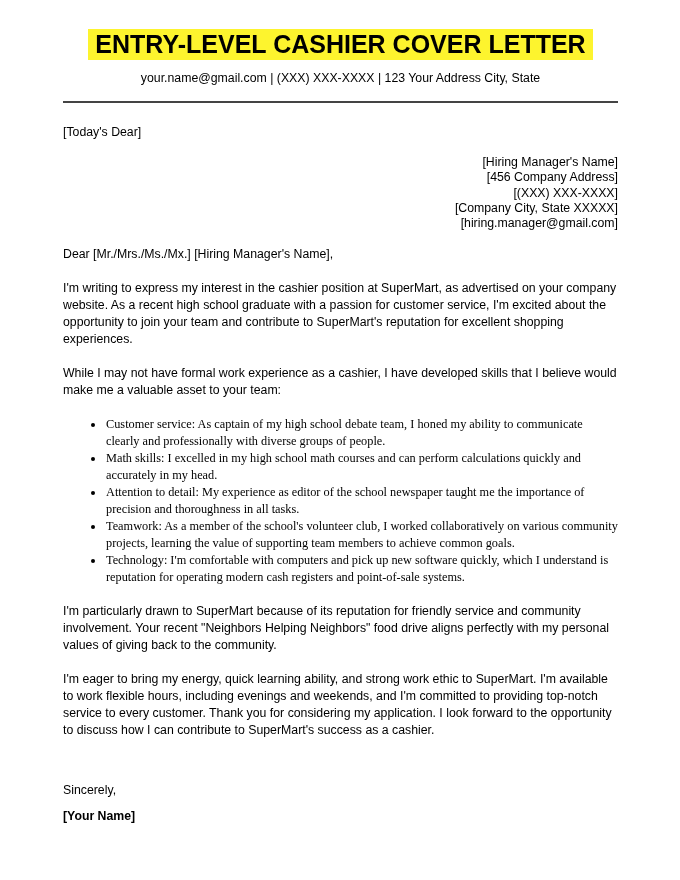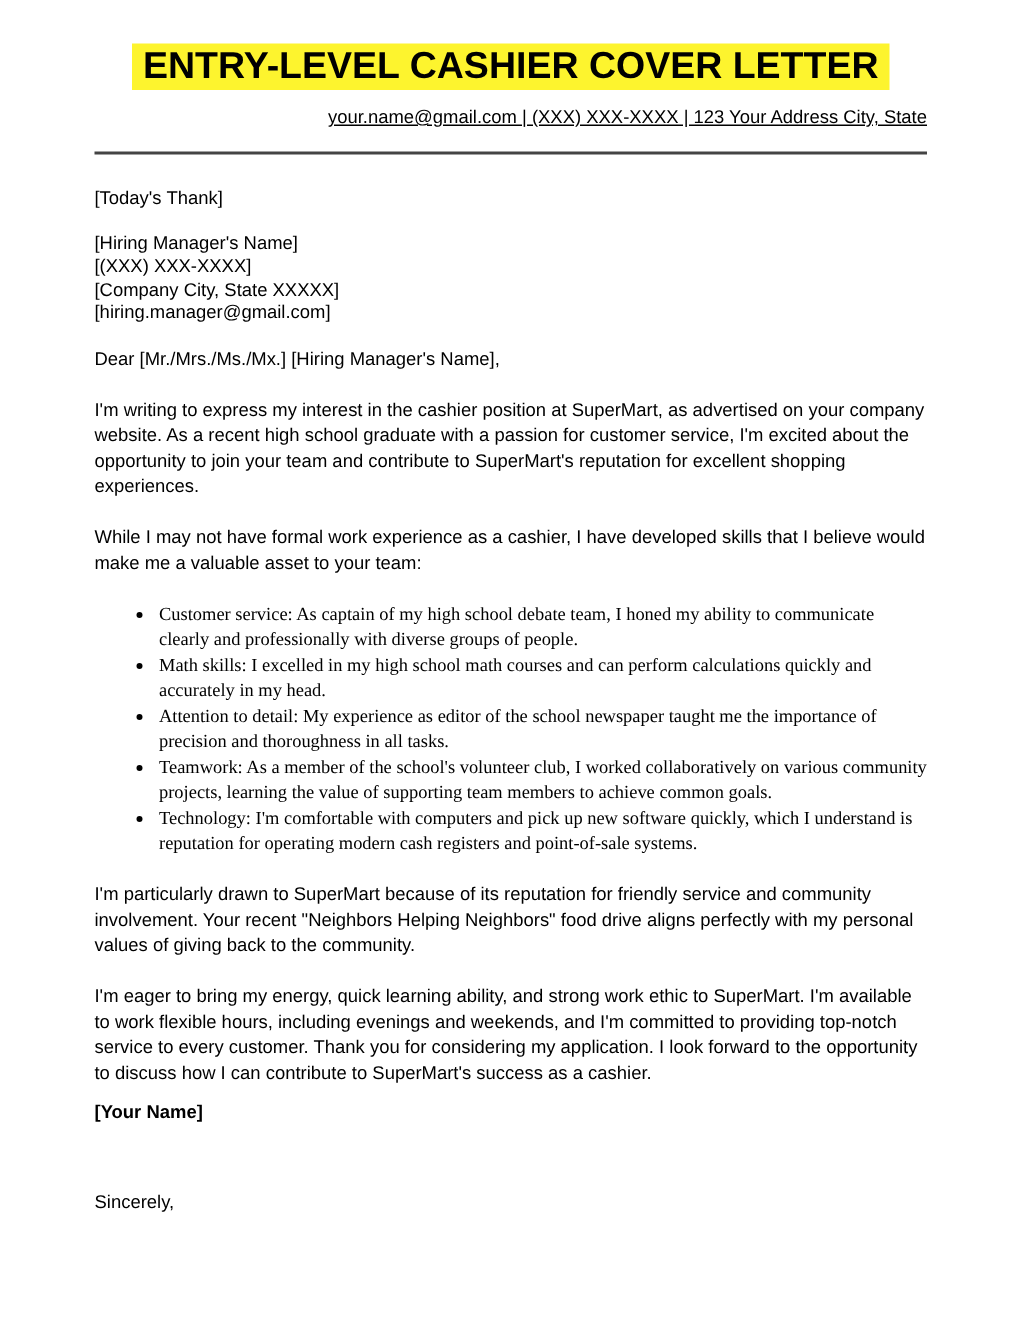--- a/index.html
+++ b/index.html
@@ -21,34 +21,33 @@
     background: var(--highlight);
     font-size: 25px;
     font-weight: 700;
     line-height: 31px;
     padding: 0 7px;
     letter-spacing: 0px;
     white-space: nowrap;
   }
   .contact {
     margin-top: 11px;
-    text-align: right;
+    text-align: center;
     font-size: 12.3px;
     line-height: 15px;
-    text-decoration: underline;
   }
   .rule {
     margin-top: 15px;
     border: 0;
     border-top: 2px solid var(--rule);
     height: 0;
   }
   .body-text { font-size: 12.3px; line-height: 17px; }
   .date-line { margin-top: 21px; }
-  .recipient { margin-top: 14px; line-height: 15.3px; }
+  .recipient { margin-top: 14px; line-height: 15.3px; text-align: right; }
   .salutation { margin-top: 15px; }
   .para { margin-top: 17px; }
   ul.skills {
     margin-top: 17px;
     padding-left: 42px;
     list-style: disc outside;
     font-family: Liberation Serif, serif;
   }
   ul.skills li { padding-left: 1px; }
   .valediction { margin-top: 43px; }
@@ -60,24 +59,25 @@
 <div class="page">
 
   <div class="title-wrap">
     <span class="title-highlight">ENTRY-LEVEL CASHIER COVER LETTER</span>
   </div>
 
   <div class="contact">your.name@gmail.com | (XXX) XXX-XXXX | 123 Your Address City, State</div>
 
   <hr class="rule">
 
-  <div class="body-text date-line">[Today's Thank]</div>
+  <div class="body-text date-line">[Today's Dear]</div>
 
   <div class="body-text recipient">
     <div>[Hiring Manager's Name]</div>
+    <div>[456 Company Address]</div>
     <div>[(XXX) XXX-XXXX]</div>
     <div>[Company City, State XXXXX]</div>
     <div>[hiring.manager@gmail.com]</div>
   </div>
 
   <div class="body-text salutation">Dear [Mr./Mrs./Ms./Mx.] [Hiring Manager's Name],</div>
 
   <p class="body-text para">I'm writing to express my interest in the cashier position at SuperMart, as advertised on your company website. As a recent high school graduate with a passion for customer service, I'm excited about the opportunity to join your team and contribute to SuperMart's reputation for excellent shopping experiences.</p>
 
   <p class="body-text para">While I may not have formal work experience as a cashier, I have developed skills that I believe would make me a valuable asset to your team:</p>
@@ -87,17 +87,17 @@
     <li>Math skills: I excelled in my high school math courses and can perform calculations quickly and accurately in my head.</li>
     <li>Attention to detail: My experience as editor of the school newspaper taught me the importance of precision and thoroughness in all tasks.</li>
     <li>Teamwork: As a member of the school's volunteer club, I worked collaboratively on various community projects, learning the value of supporting team members to achieve common goals.</li>
     <li>Technology: I'm comfortable with computers and pick up new software quickly, which I understand is reputation for operating modern cash registers and point-of-sale systems.</li>
   </ul>
 
   <p class="body-text para">I'm particularly drawn to SuperMart because of its reputation for friendly service and community involvement. Your recent "Neighbors Helping Neighbors" food drive aligns perfectly with my personal values of giving back to the community.</p>
 
   <p class="body-text para">I'm eager to bring my energy, quick learning ability, and strong work ethic to SuperMart. I'm available to work flexible hours, including evenings and weekends, and I'm committed to providing top-notch service to every customer. Thank you for considering my application. I look forward to the opportunity to discuss how I can contribute to SuperMart's success as a cashier.</p>
 
+  <div class="body-text valediction">Sincerely,</div>
+
   <div class="body-text signature">[Your Name]</div>
-
-  <div class="body-text valediction">Sincerely,</div>
 
 </div>
 
 </body></html>

